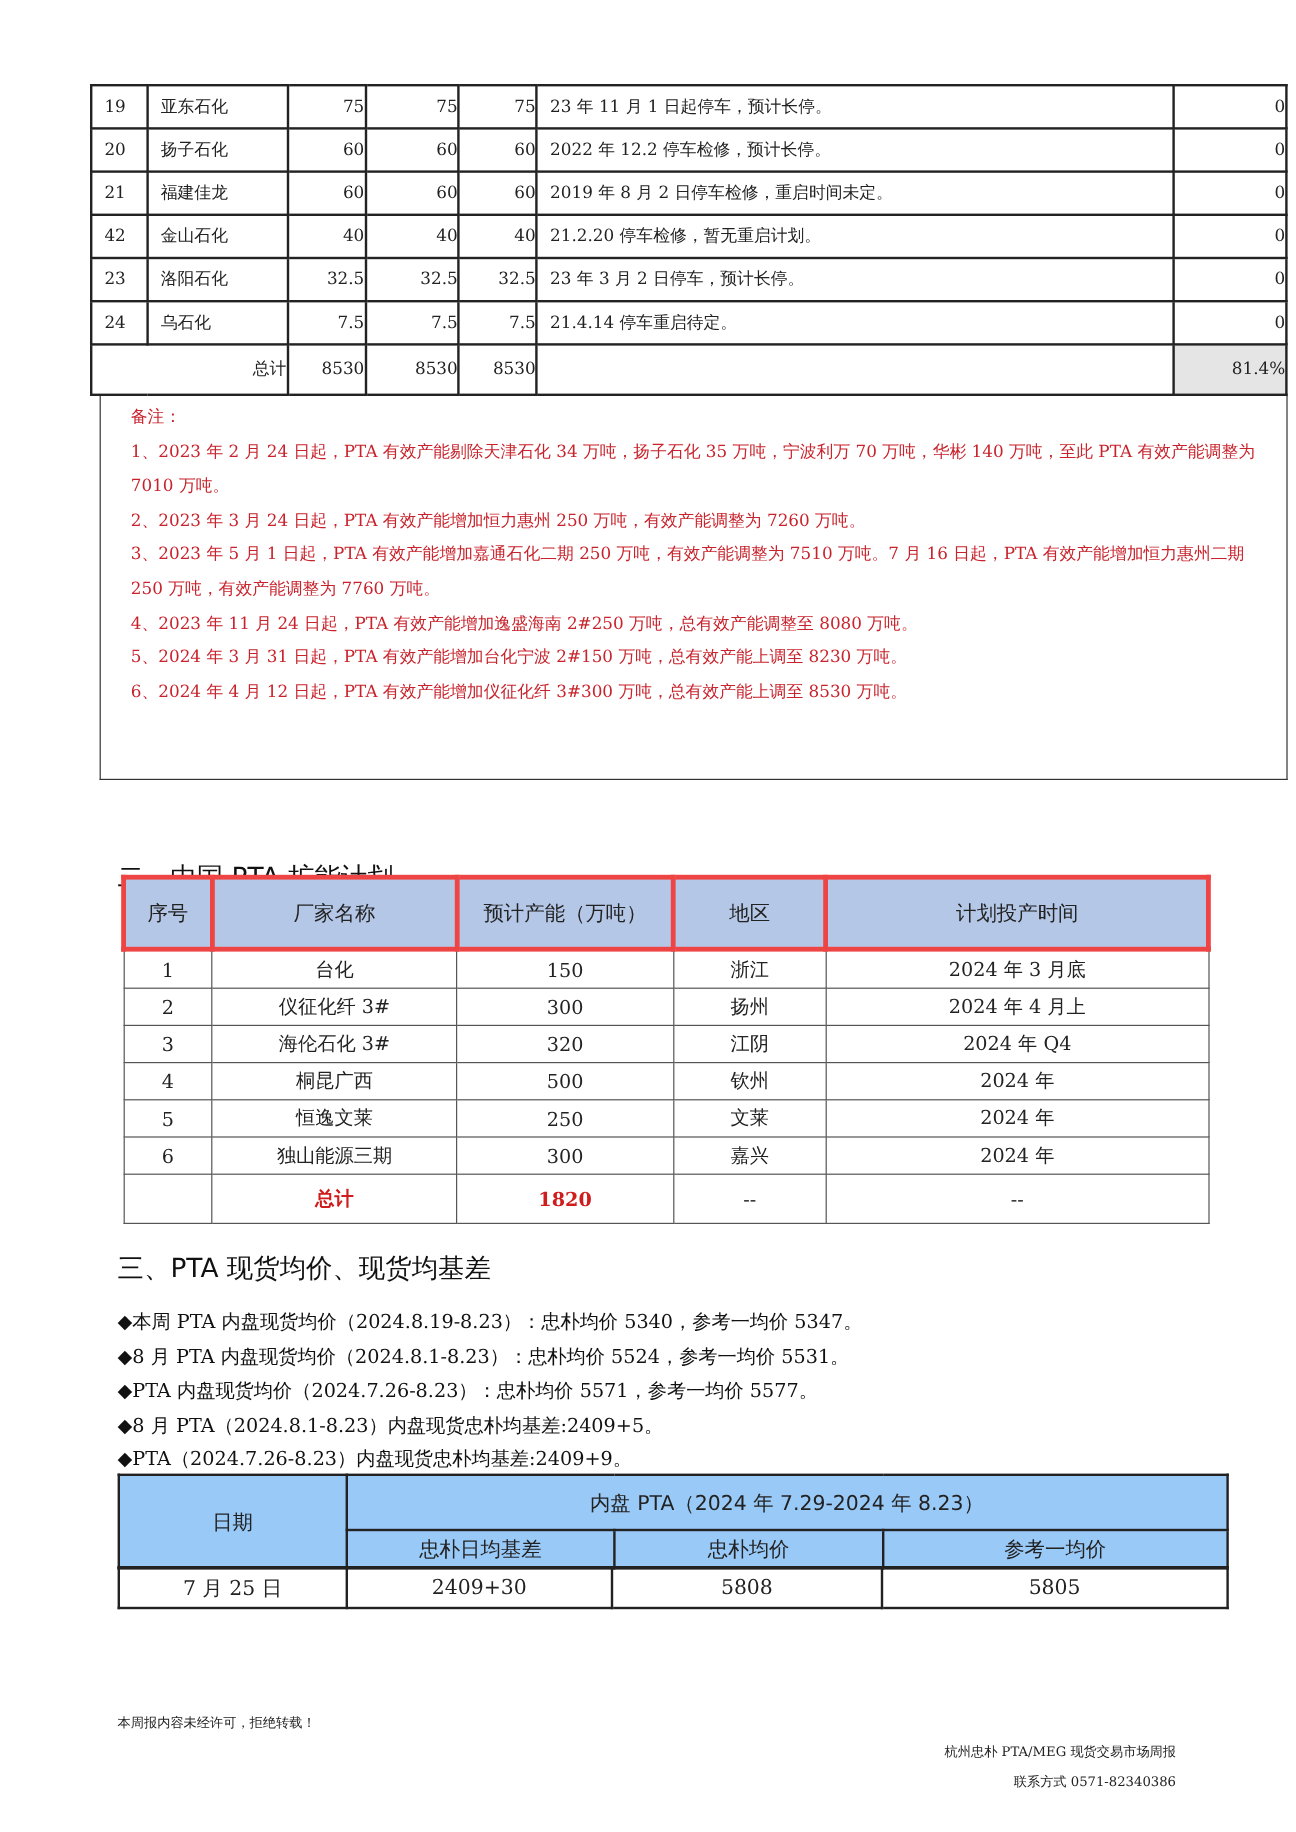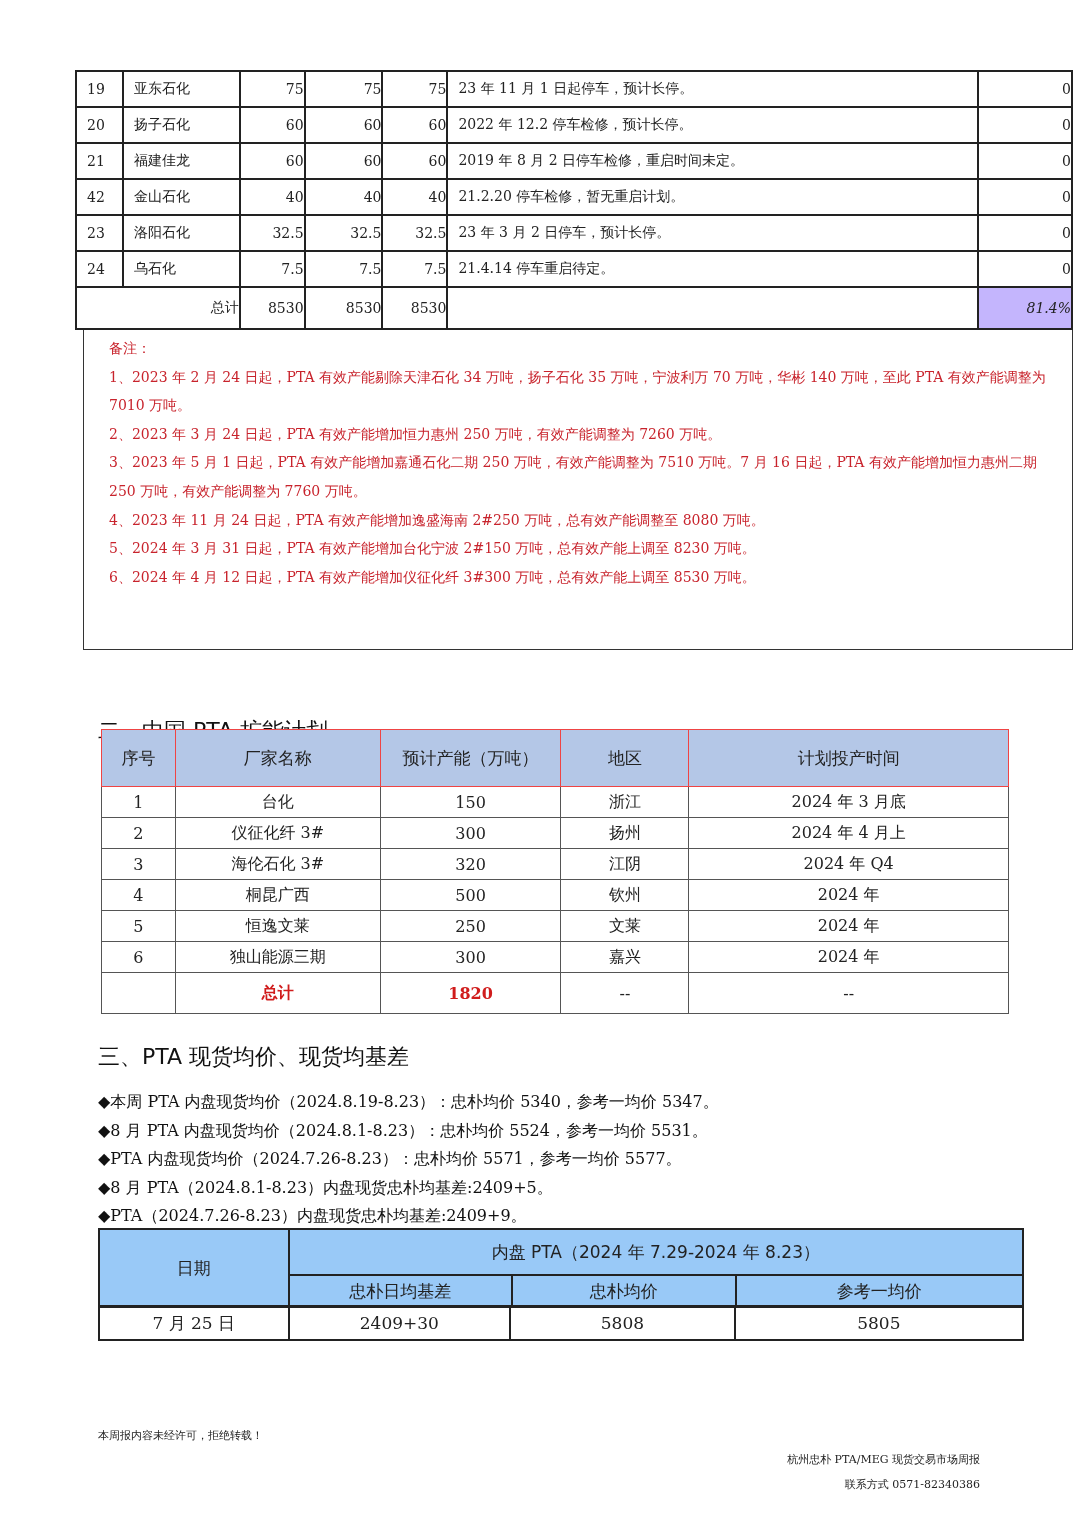--- a/index.html
+++ b/index.html
@@ -5,33 +5,33 @@
   html, body { margin:0; padding:0; background:#ffffff; }
   body { width:1080px; height:1527px; position:relative; overflow:hidden;
          font-family: "DejaVu Serif", "Liberation Serif", serif; color:#222; }
   .abs { position:absolute; }
   table { border-collapse:collapse; }
 
   
   #t1 { left:75px; top:70px; width:998px; }
   #t1 td { border:2px solid #222; height:34px; font-size:14px; text-align:right; padding:0; }
   #t1 td.left { text-align:left; padding-left:10px; }
-  #t1 td.pct { background:#c4b5fd;font-style:italic; }
+  #t1 td.pct { background:#e5e5e5; }
   #t1 tr.total td { height:40px; }
 
   
   #notes { left:83px; top:330px; width:990px; height:320px; border:1px solid #333; border-top:none; box-sizing:border-box;
            padding:4px 10px 0 25px; color:#c8232c; font-size:14px; line-height:28.6px; }
   #notes div { white-space:normal; }
 
   .h2 { font-size:22px; color:#111; font-family:"DejaVu Sans", sans-serif; }
 
   
   #t2 { left:101px; top:729px; width:908px; }
-  #t2 th { background:#b4c7e7; font-weight:normal; height:54px; font-size:17px; border:1px solid #ef4444;
+  #t2 th { background:#b4c7e7; font-weight:normal; height:54px; font-size:17px; border:4px solid #ef4444;
            font-family:"DejaVu Sans", sans-serif; }
   #t2 td { height:28px; font-size:16px; text-align:center; border:1px solid #555; }
   #t2 tr.total td { height:38px; }
   #t2 .red { color:#d01c1c; font-weight:bold; }
 
   .bullets { left:98px; top:1088px; font-size:16px; line-height:28.5px; color:#111; }
 
   
   #t3h { left:98px; top:1228px; width:926px; }
   #t3h th { background:#99c9f7; font-weight:normal; font-size:17px; border:2px solid #222; font-family:"DejaVu Sans", sans-serif; }

